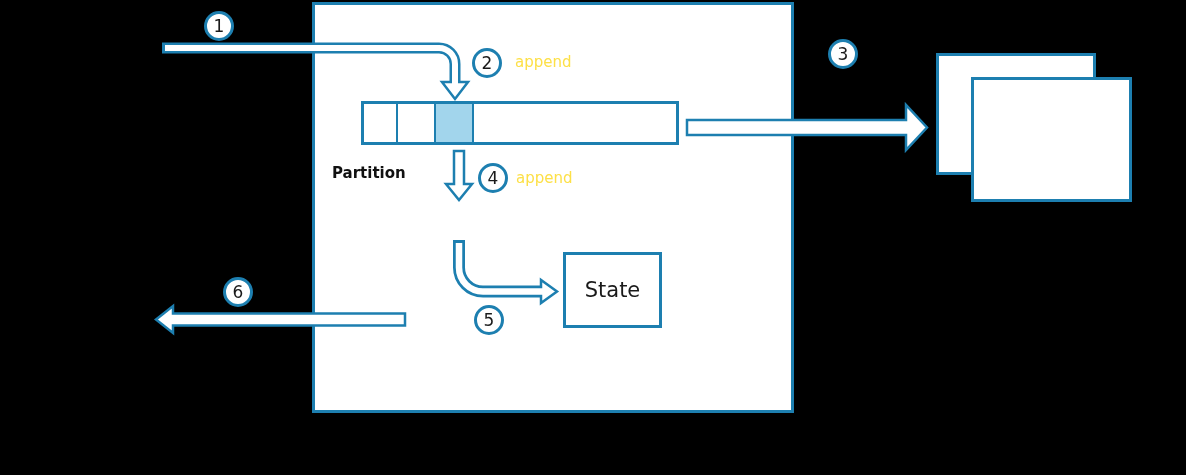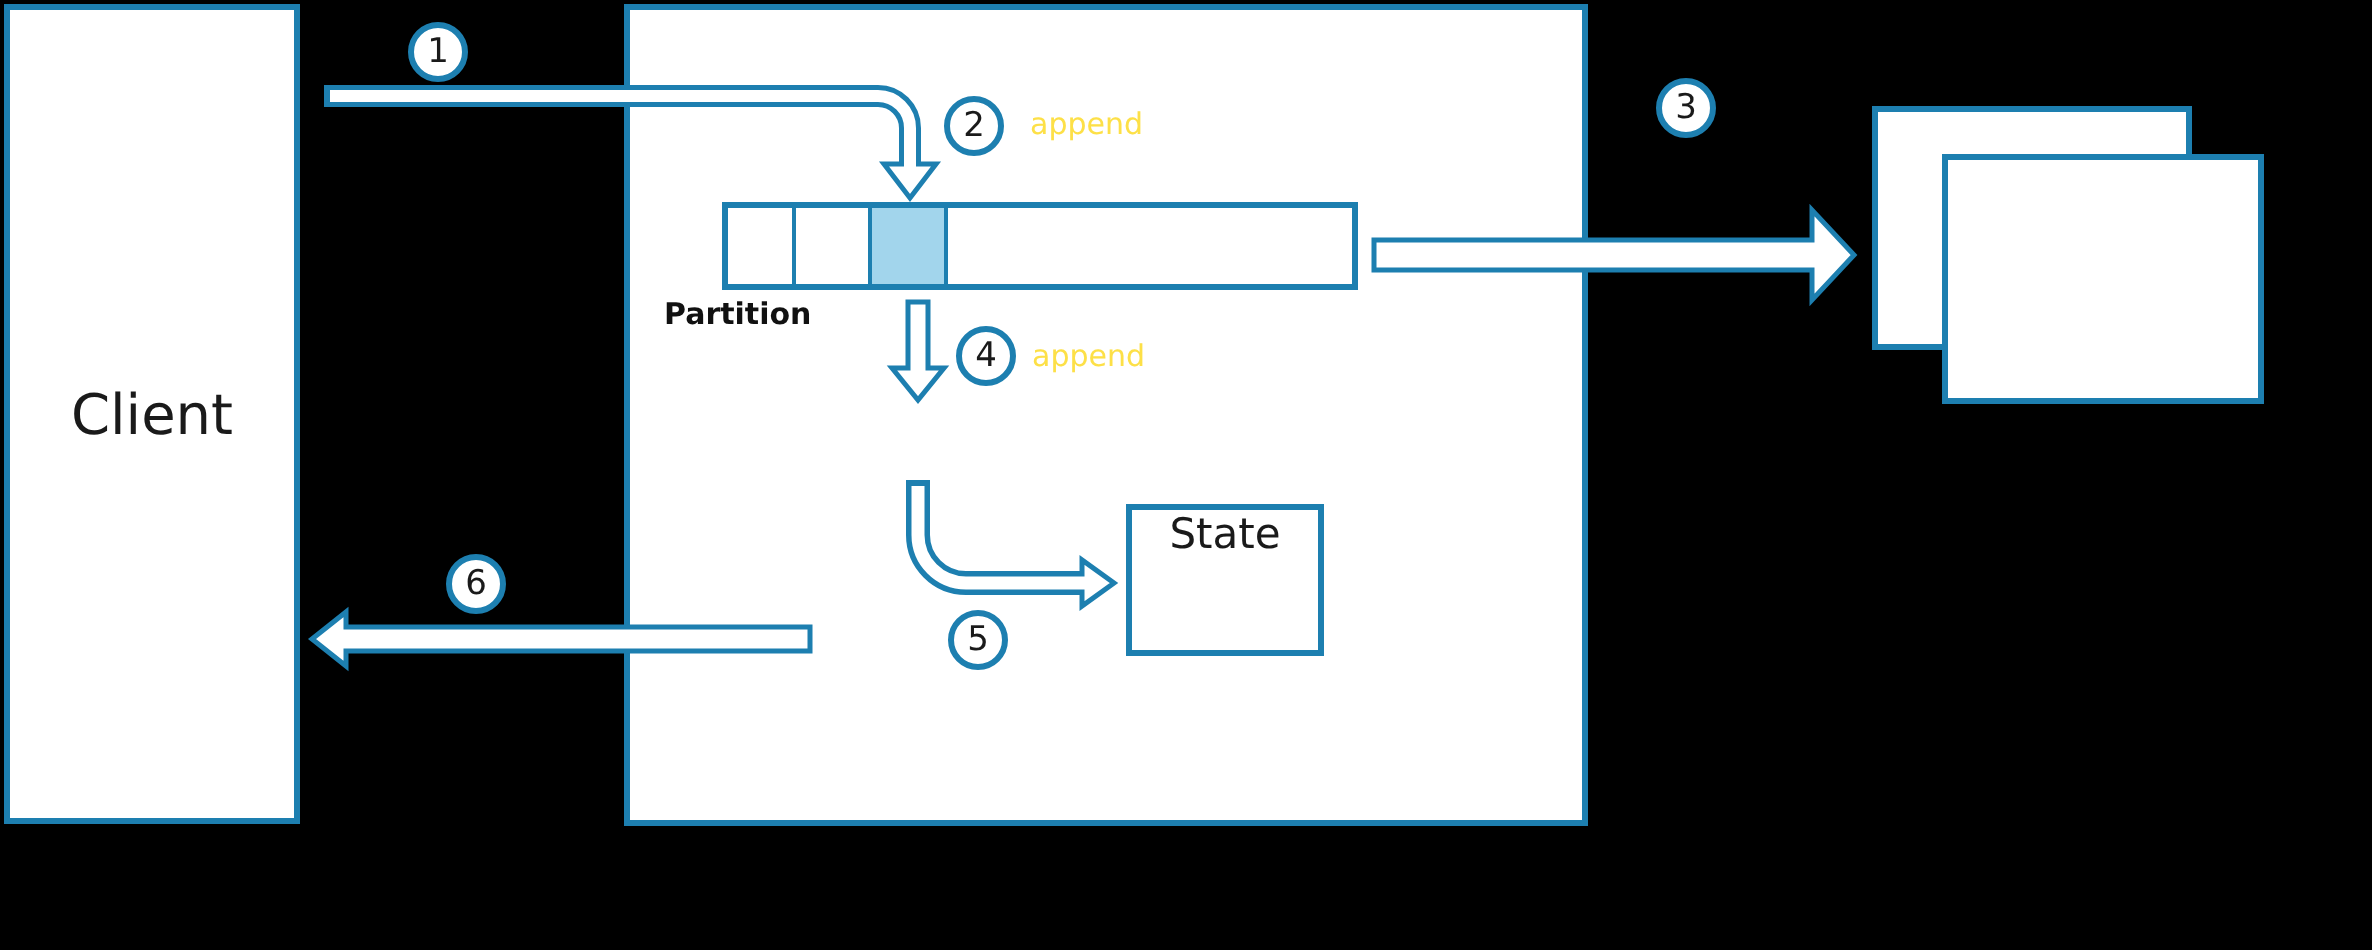--- a/index.html
+++ b/index.html
@@ -12,24 +12,24 @@
   .client-label{font-size:28px;}
   .store-box{left:312px;top:2px;width:482px;height:411px;}
   .stack-back{left:936px;top:53px;width:160px;height:122px;}
   .stack-front{left:971px;top:77px;width:161px;height:125px;}
   .partition-bar{left:361px;top:101px;width:318px;height:44px;display:flex;border-width:3px;}
   .pcell{height:100%;box-sizing:border-box;}
   .pcell-1{width:34px;border-right:2px solid #1d7fb0;}
   .pcell-2{width:38px;border-right:2px solid #1d7fb0;}
   .pcell-hl{width:38px;border-right:2px solid #1d7fb0;background:#a2d5ec;}
   .pcell-rest{flex:1;}
-  .partition-label{position:absolute;left:332px;top:148px;font-size:15px;font-weight:bold;color:#111;}
+  .partition-label{position:absolute;left:332px;top:164px;font-size:15px;font-weight:bold;color:#111;}
   .sp-box{left:412px;top:211px;width:276px;height:184px;}
   .sp-title{margin:8px 0 0 26px;font-size:16px;font-weight:bold;color:#111;}
-  .state-box{left:563px;top:252px;width:99px;height:76px;display:flex;align-items:flex-start;justify-content:center;}
+  .state-box{left:563px;top:252px;width:99px;height:76px;display:flex;align-items:center;justify-content:center;}
   .state-label{font-size:21px;}
   .badge{
     position:absolute;width:24px;height:24px;border:3px solid #1d7fb0;border-radius:50%;
     background:#fff;display:flex;align-items:center;justify-content:center;
     font-size:17px;color:#1a1a1a;z-index:30;
   }
   .badge-1{left:204px;top:11px;}
   .badge-2{left:472px;top:48px;}
   .badge-3{left:828px;top:39px;}
   .badge-4{left:478px;top:163px;}
@@ -39,23 +39,20 @@
   .label-append{left:515px;top:53px;}
   .label-process{left:516px;top:169px;}
   .label-decide{left:427px;top:337px;font-size:16px;}
   #arrows{position:absolute;left:0;top:0;z-index:20;pointer-events:none;}
 </style>
 </head>
 <body>
 
 <div id="stage">
 
-  <div class="box client-box">
-    <span class="client-label">Client</span>
-  </div>
 
   <div class="box store-box"></div>
 
   <div class="box stack-back"></div>
   <div class="box stack-front"></div>
 
   <div class="box partition-bar">
     <div class="pcell pcell-1"></div>
     <div class="pcell pcell-2"></div>
     <div class="pcell pcell-hl"></div>

